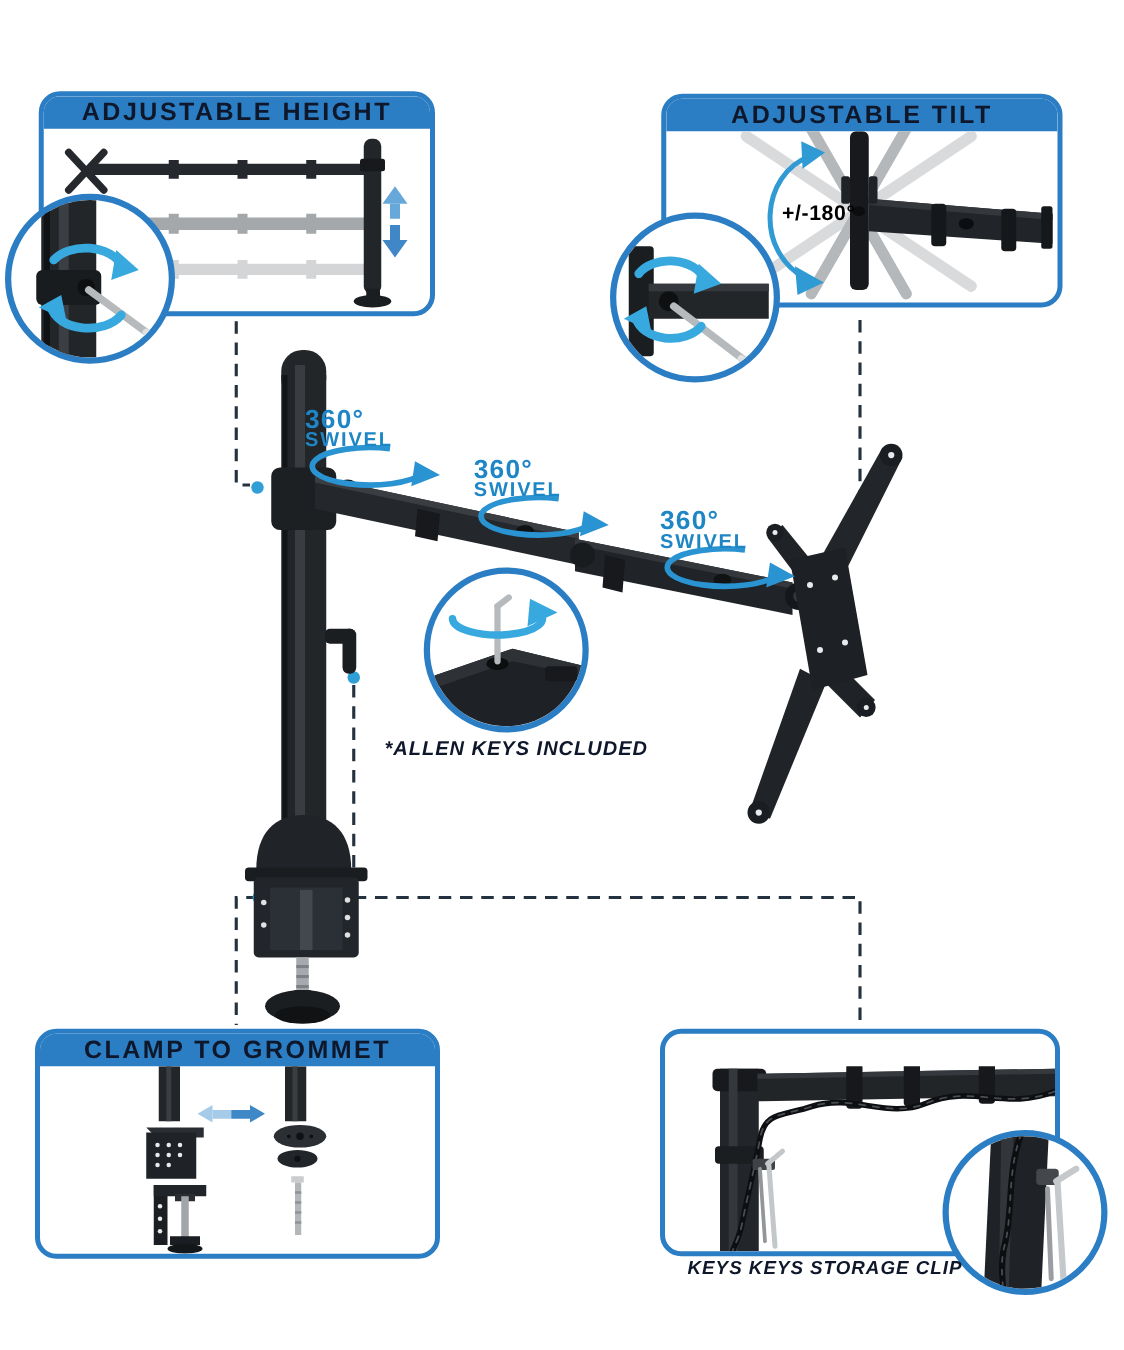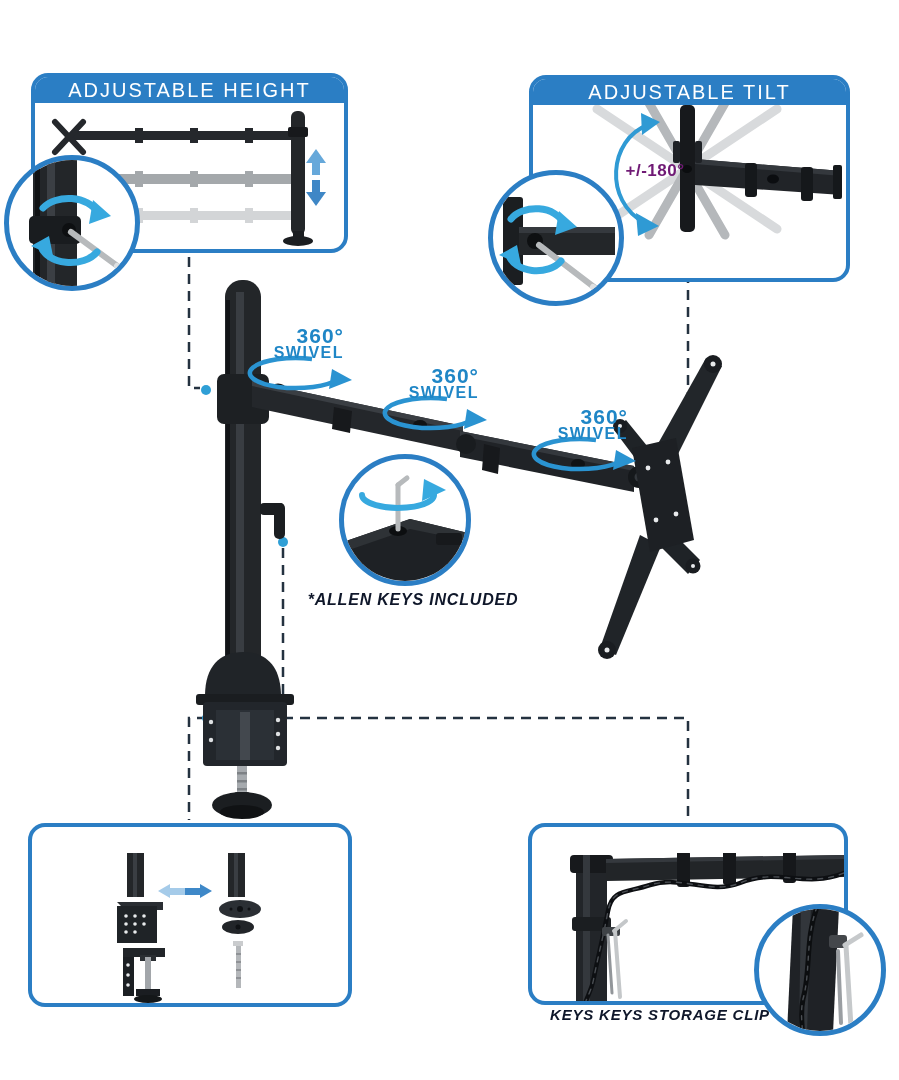--- a/index.html
+++ b/index.html
@@ -8,36 +8,36 @@
     font-family:"Liberation Sans", sans-serif;
   }
   svg{display:block;}
   #main-art{position:absolute;left:0;top:0;z-index:1;}
   .panel{
     position:absolute;z-index:2;background:#ffffff;
     border:4px solid #2b7ec4;border-radius:17px;box-sizing:border-box;overflow:hidden;
   }
   .panel-header{
     position:absolute;left:0;top:0;right:0;height:26px;background:#2b7ec4;
-    color:#ffffff;font-weight:normal;font-size:20px;line-height:26px;text-align:center;
+    color:#0f172a;font-weight:bold;font-size:20px;line-height:26px;text-align:center;
     letter-spacing:2px;white-space:nowrap;
   }
   .panel-art{position:absolute;left:0;}
   .inset{
     position:absolute;z-index:3;border:5px solid #2b7ec4;border-radius:50%;
     background:#ffffff;box-sizing:border-box;overflow:hidden;
   }
   .inset svg{width:100%;height:100%;}
-  .swivel{position:absolute;z-index:4;width:100px;text-align:right;color:#1f86c6;}
+  .swivel{position:absolute;z-index:4;width:100px;text-align:left;color:#1f86c6;}
   .swivel .deg{font-size:21px;font-weight:bold;line-height:20px;letter-spacing:1px;position:relative;z-index:2;}
   .swivel .word{font-size:16px;font-weight:bold;letter-spacing:1.5px;line-height:14px;position:relative;z-index:2;}
   .swivel svg{position:absolute;left:0;top:11px;overflow:visible;z-index:1;}
   .tilt-range{
     position:absolute;z-index:4;left:605px;top:161px;width:100px;text-align:center;
-    color:#701a75;font-size:17px;font-weight:bold;letter-spacing:0.5px;
+    color:#000000;font-size:17px;font-weight:bold;letter-spacing:0.5px;
   }
   .navy-caption{
     position:absolute;z-index:4;text-align:center;color:#0f172a;
     font-weight:bold;font-style:italic;letter-spacing:0.8px;white-space:nowrap;
   }
   #allen-note{left:293px;top:591px;width:240px;font-size:16px;}
   #storage-caption{left:545px;top:1006px;width:230px;font-size:15px;}
 </style>
 </head>
 <body>
@@ -181,21 +181,21 @@
         <g>
           <polygon points="281,46 271,60 291,60" fill="#66a8da"></polygon>
           <rect x="277" y="60" width="8" height="12" fill="#66a8da"></rect>
           <rect x="277" y="77" width="8" height="12" fill="#3f87c6"></rect>
           <polygon points="281,103 271,89 291,89" fill="#3f87c6"></polygon>
         </g>
       </g>
     </svg>
   </div>
 
-  <div class="panel" style="left:529px;top:75px;width:321px;height:207px;">
+  <div class="panel" style="left:529px;top:75px;width:321px;height:171px;">
     <div class="panel-header">ADJUSTABLE TILT</div>
     <svg class="panel-art" style="top:26px;" width="313" height="143" viewBox="0 0 313 143">
       <g stroke-linecap="round">
         <g>
           <line x1="64" y1="4" x2="244" y2="124" stroke="#d8dadc" stroke-width="9"></line>
           <line x1="64" y1="124" x2="244" y2="4" stroke="#d8dadc" stroke-width="9"></line>
           <line x1="116" y1="-2" x2="192" y2="130" stroke="#b5b8bb" stroke-width="9"></line>
           <line x1="192" y1="-2" x2="116" y2="130" stroke="#b5b8bb" stroke-width="9"></line>
         </g>
         <g>
@@ -215,20 +215,21 @@
         <g>
           <path d="M115,20 C76,34 70,96 112,118" stroke="#2f9ad4" stroke-width="4" fill="none"></path>
           <polygon points="108,8 127,17 109,30" fill="#2f9ad4"></polygon>
           <polygon points="103,108 126,121 105,131" fill="#2f9ad4"></polygon>
         </g>
       </g>
     </svg>
   </div>
 
   <div class="panel" style="left:28px;top:823px;width:324px;height:184px;">
+    <div class="panel-header">CLAMP TO GROMMET</div>
     <svg class="panel-art" style="top:26px;" width="316" height="150" viewBox="0 0 316 150">
       <g>
         <rect x="95" y="0" width="17" height="44" fill="#232629"></rect>
         <rect x="101" y="0" width="4" height="44" fill="#3a3e43"></rect>
       </g>
       <g>
         <rect x="196" y="0" width="17" height="44" fill="#232629"></rect>
         <rect x="202" y="0" width="4" height="44" fill="#3a3e43"></rect>
       </g>
       <g>

